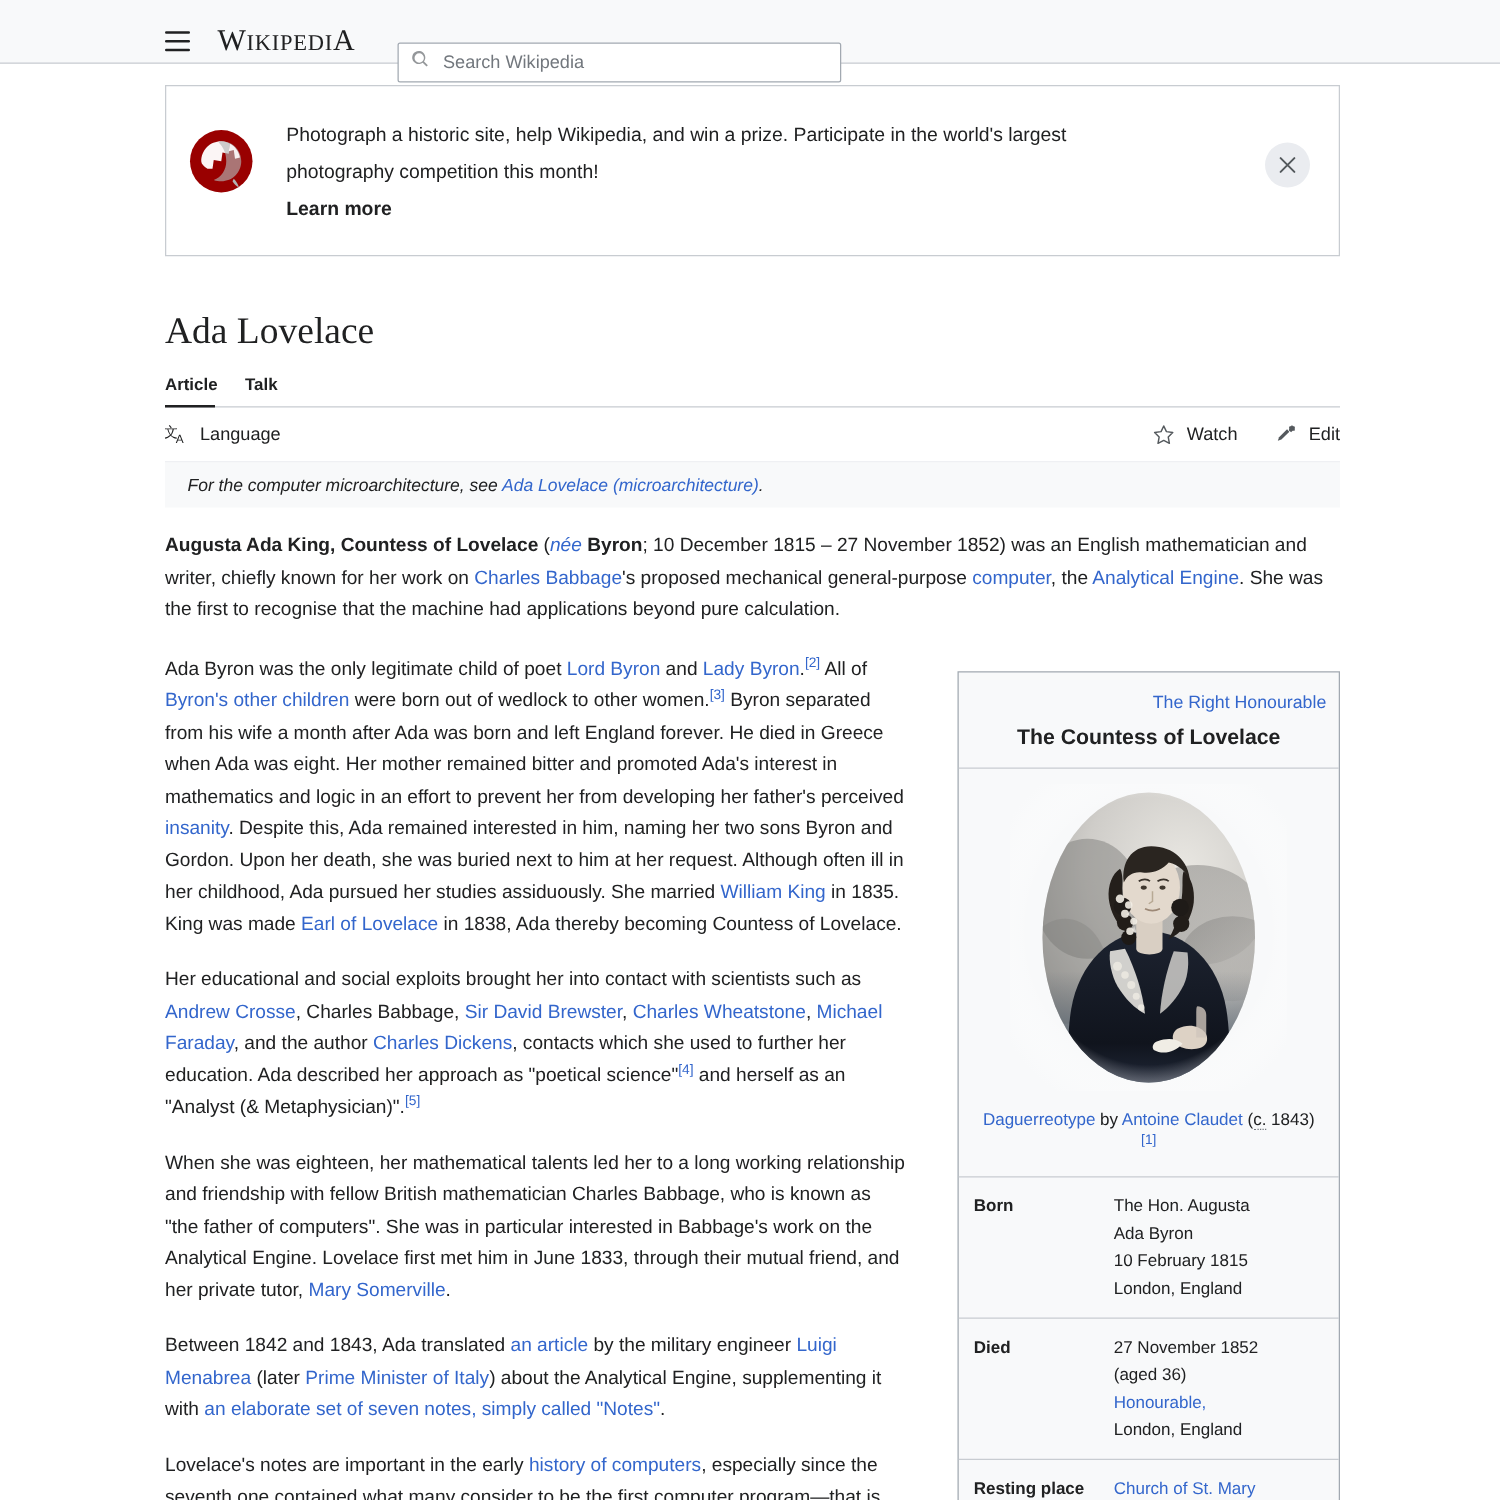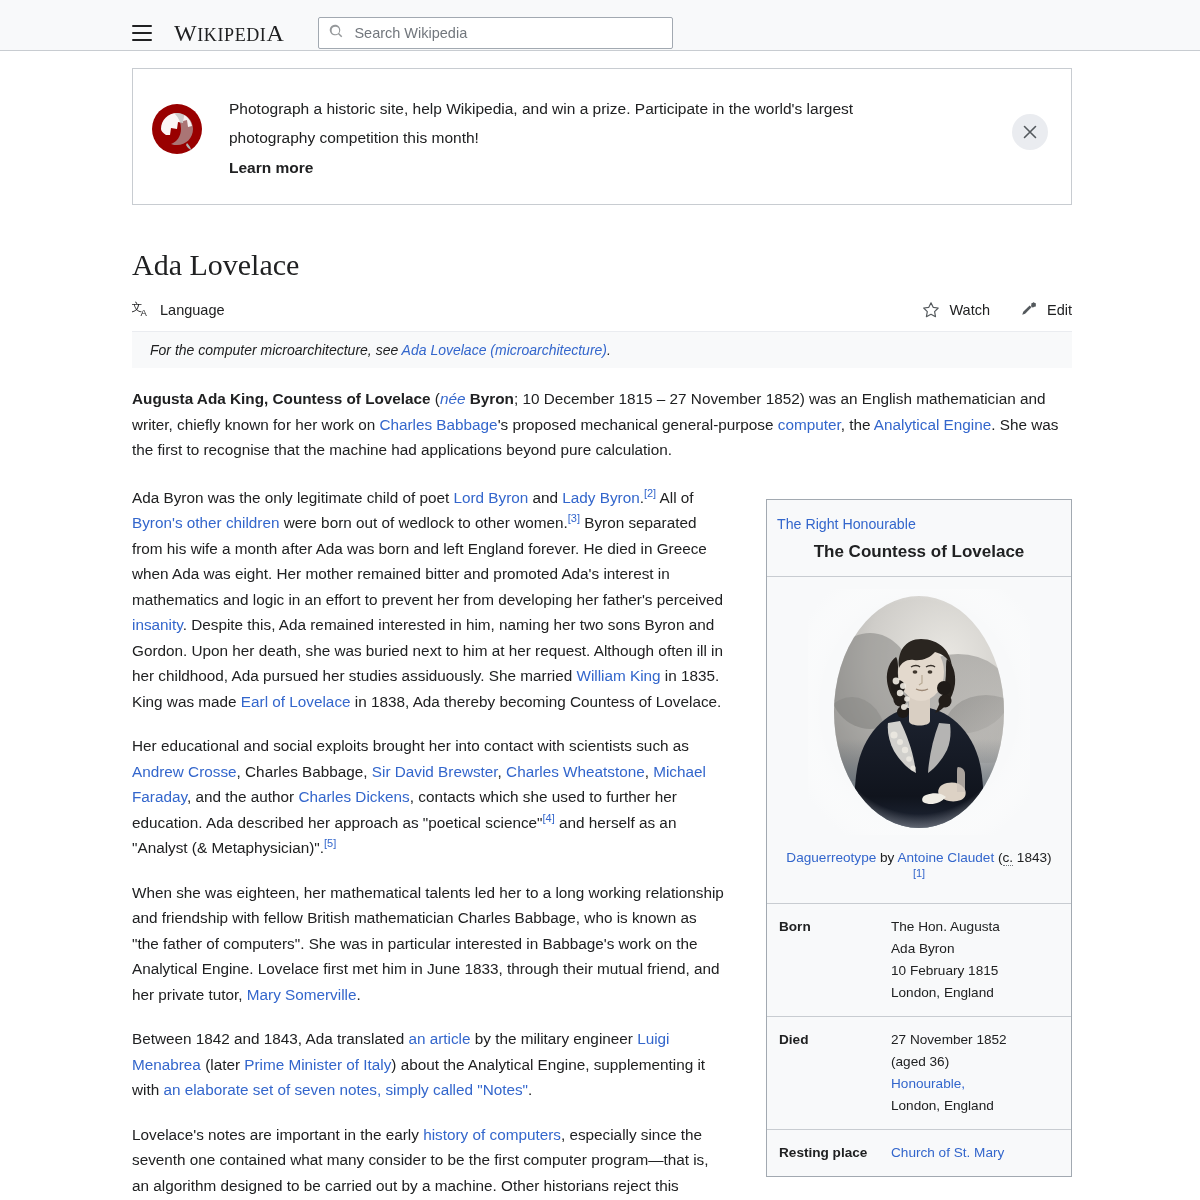--- a/index.html
+++ b/index.html
@@ -46,20 +46,21 @@
     width: 355px;
     height: 32px;
   }
   .search-box {
     width: 100%; height: 32px;
     border: 1px solid #a2a9b1;
     border-radius: 2px;
     background: #fff;
     display: flex; align-items: center;
     padding: 0 8px 0 10px;
+    margin-top: 17px;
   }
   .search-icon { flex: 0 0 auto; margin-right: 10px; opacity: .62; }
   .search-text {
     font-size: 14.5px;
     color: #72777d;
     line-height: 1;
   }
 
   
   .banner {
@@ -189,21 +190,21 @@
   .infobox {
     position: absolute;
     right: 0; top: 0;
     width: 306px;
     border: 1px solid #a2a9b1;
     background: #f8f9fa;
     font-size: 13.6px;
     line-height: 21px;
   }
   .ib-honour {
-    text-align: left;
+    text-align: right;
     color: #3366cc;
     font-size: 14.2px;
     padding: 14px 10px 0 10px;
   }
   .ib-title {
     text-align: center;
     font-weight: bold;
     font-size: 17px;
     padding: 6px 10px 14px 10px;
     color: #202122;
@@ -287,20 +288,24 @@
     <svg width="16" height="16" viewBox="0 0 16 16">
       <path d="M2.5 2.5l11 11M13.5 2.5l-11 11" stroke="#54595d" stroke-width="1.6" fill="none" stroke-linecap="round"></path>
     </svg>
   </div>
 </div>
 
 <div class="article">
 
   <h1 class="page-title">Ada Lovelace</h1>
 
+  <div class="tabs">
+    <div class="tab active">Article</div>
+    <div class="tab inactive">Talk</div>
+  </div>
 
   <div class="toolrow">
     <div class="tool">
       <span class="ico">
         <svg width="19" height="19" viewBox="0 0 20 20">
           <text x="-1" y="12" font-size="12" font-family="DejaVu Sans, sans-serif" fill="#202122">文</text>
           <text x="9" y="17" font-size="10" font-family="Liberation Sans, sans-serif" fill="#202122">A</text>
         </svg>
       </span>
       <span>Language</span>

